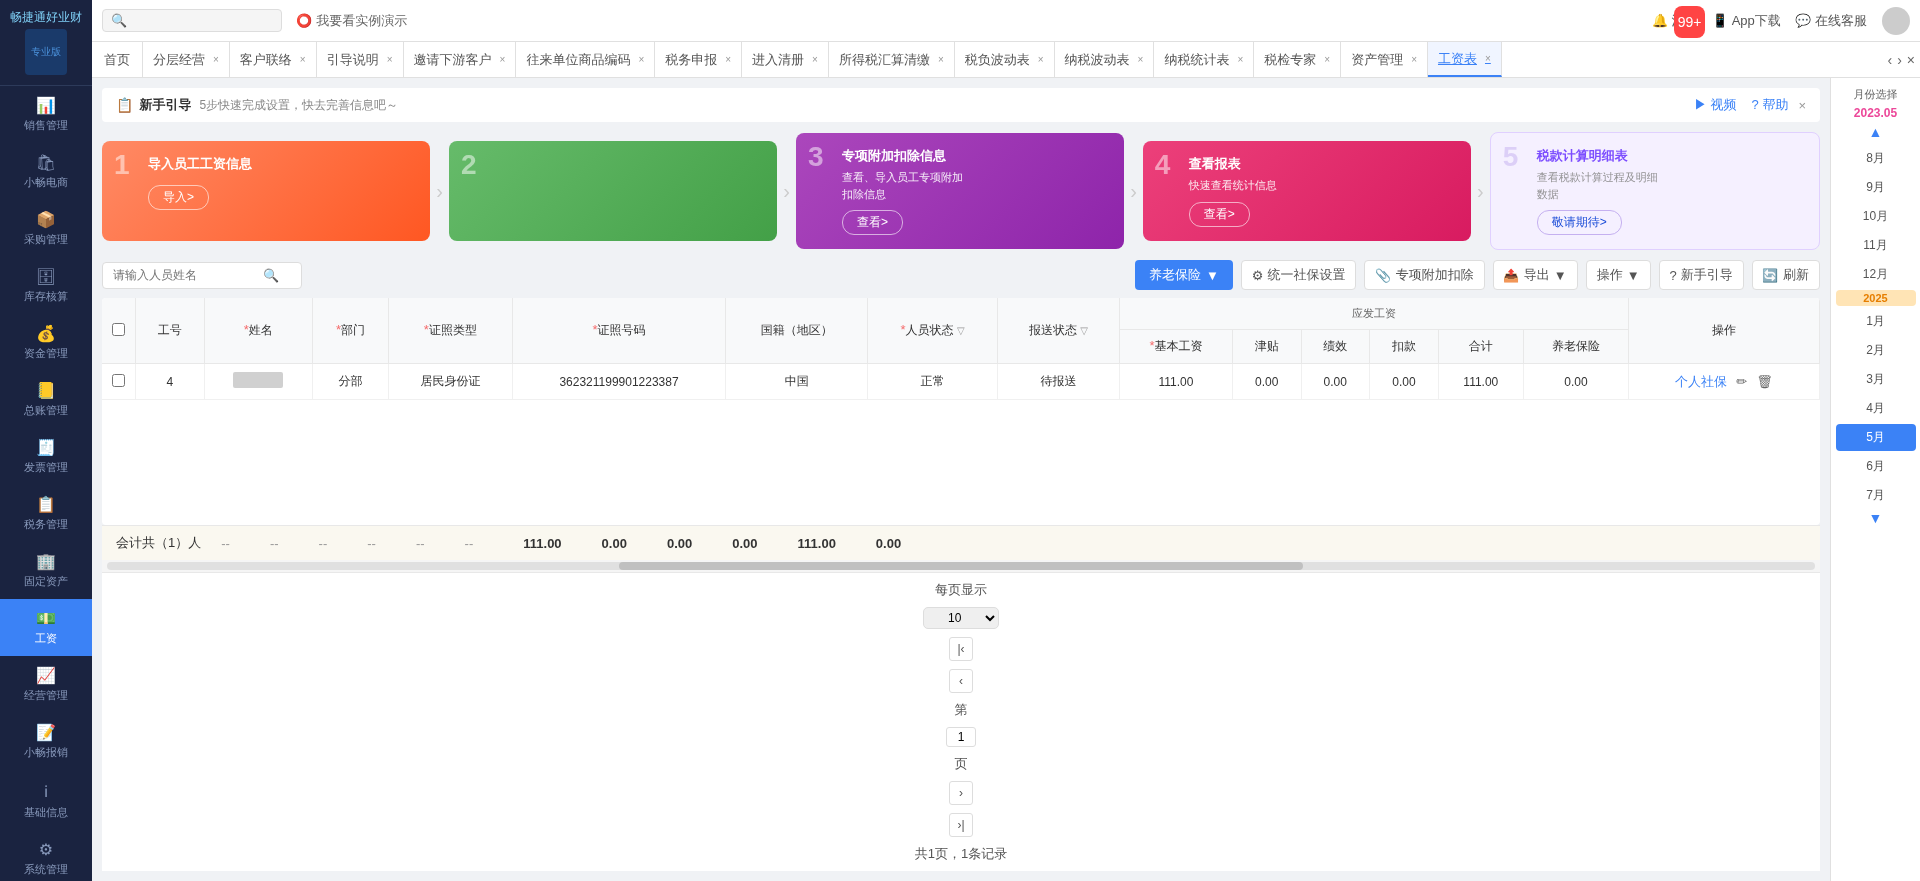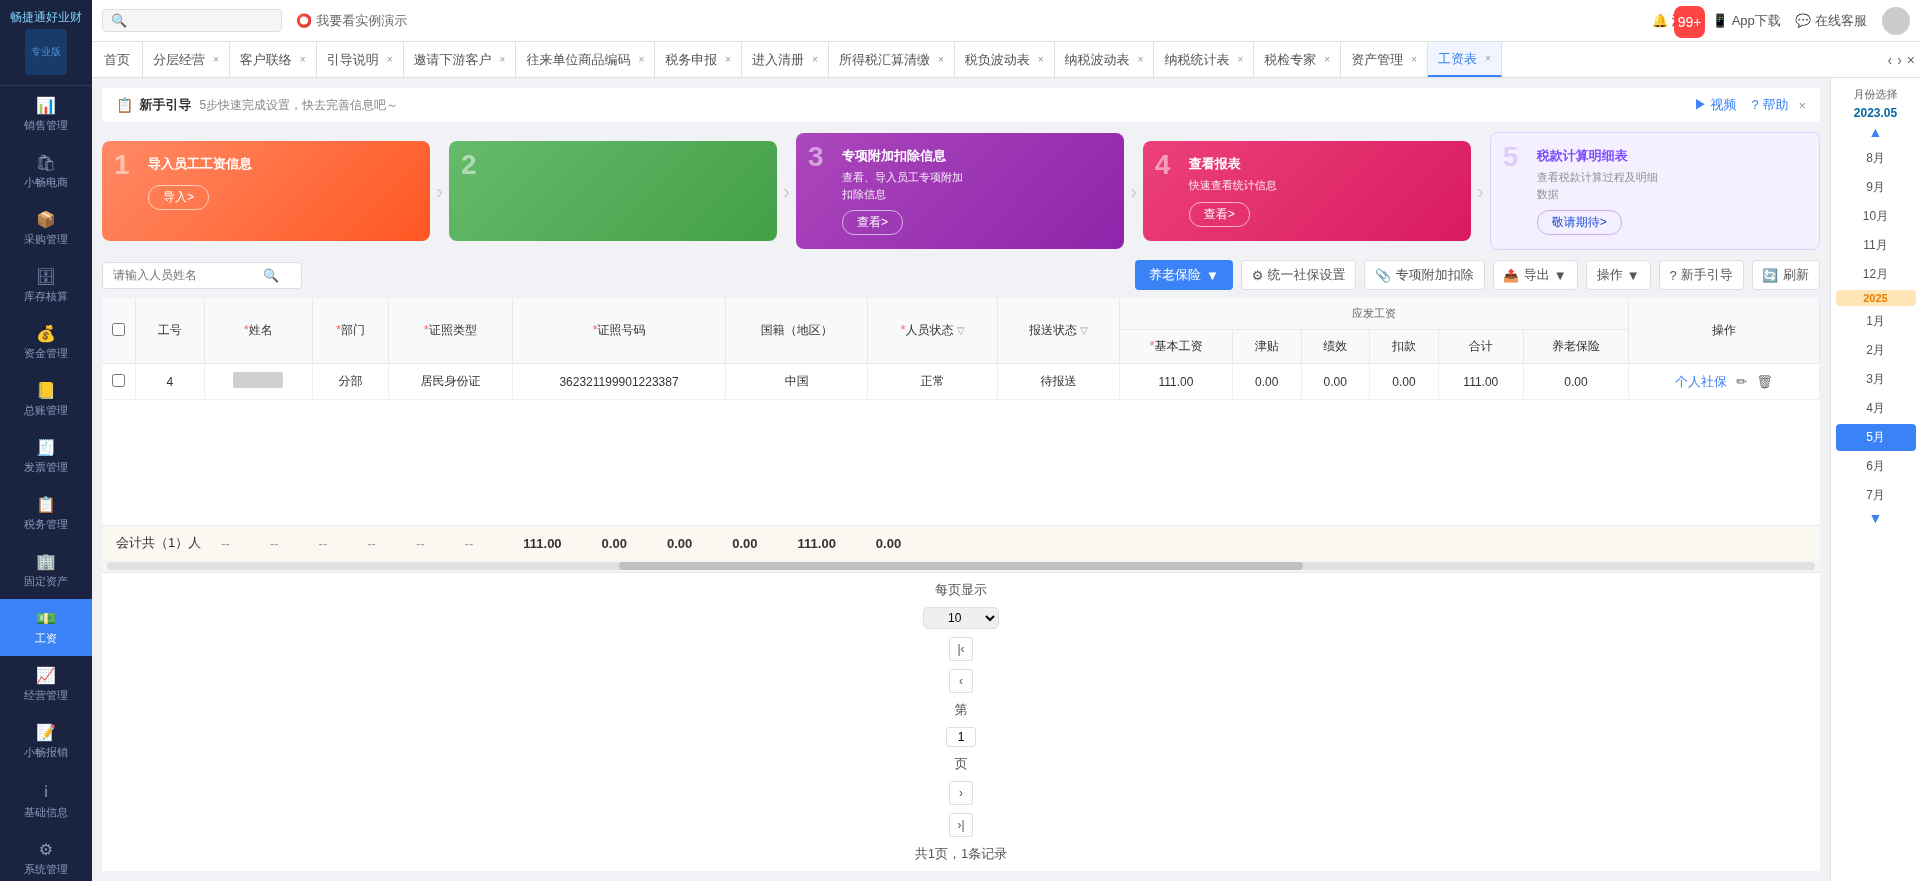--- a/index.html
+++ b/index.html
@@ -168,20 +168,21 @@
       font-size: 12px;
       cursor: pointer;
       border-right: 1px solid #e0e0e0;
       white-space: nowrap;
       gap: 5px;
     }
     .tab-item.active {
       color: #3b82f6;
       background: #f0f5ff;
       border-bottom: 2px solid #3b82f6;
+      text-decoration: underline;
     }
     .tab-close {
       font-size: 10px;
       color: #999;
       cursor: pointer;
       margin-left: 3px;
     }
     .tabbar-nav {
       display: flex;
       align-items: center;
@@ -452,21 +453,21 @@
     }
     .month-picker-title {
       font-size: 11px;
       color: #666;
       padding: 4px 0;
       text-align: center;
     }
     .month-picker-year {
       font-size: 12px;
       font-weight: bold;
-      color: #0369a1;
+      color: #ec4899;
       margin-bottom: 4px;
     }
     .month-picker-nav {
       display: flex;
       align-items: center;
       justify-content: center;
       gap: 5px;
       margin-bottom: 4px;
     }
     .month-picker-nav span { cursor: pointer; color: #3b82f6; font-size: 14px; }

